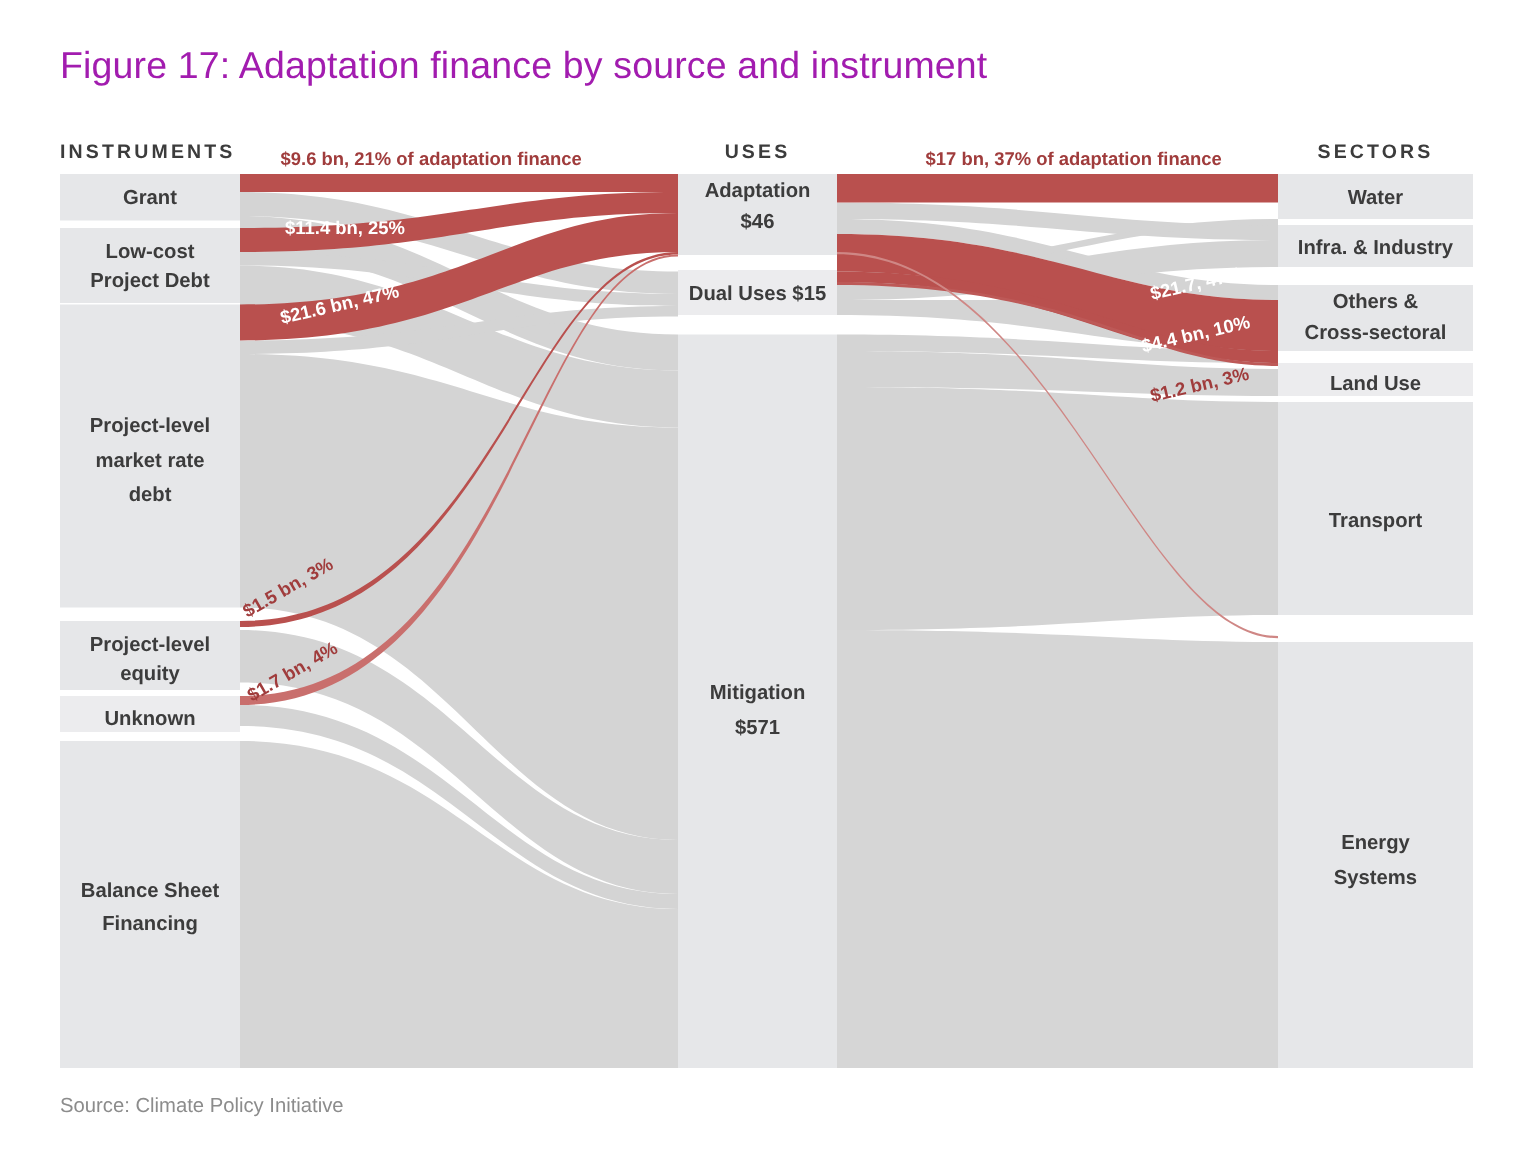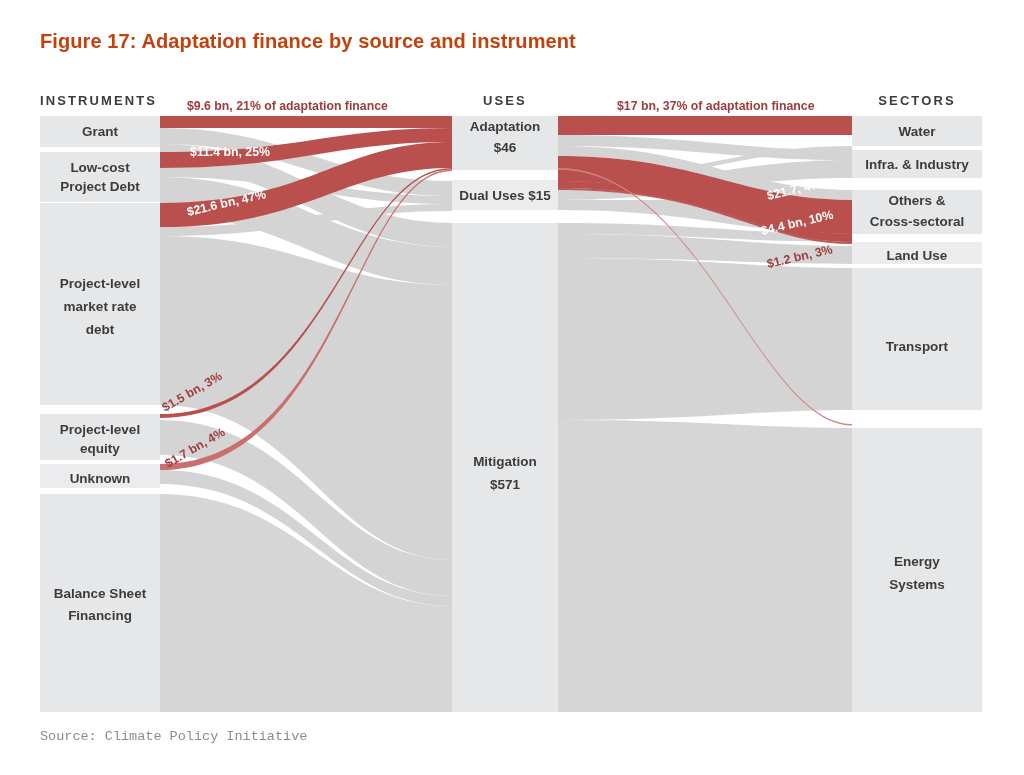--- a/index.html
+++ b/index.html
@@ -3,25 +3,25 @@
 <meta charset="utf-8">
 <style>
   html,body{margin:0;padding:0;}
   body{
     width:1024px;height:775px;background:#ffffff;
     font-family:"Liberation Sans", sans-serif;
     color:#3b3b3b;overflow:hidden;position:relative;
   }
   #figure-title{
     position:absolute;left:40px;top:30px;
-    font-size:20px;font-weight:bold;color:#c2410c;letter-spacing:0.1px;
+    font-size:25px;font-weight:normal;color:#a21caf;letter-spacing:0.1px;
   }
   #source-note{
     position:absolute;left:40px;top:729px;
-    font-size:13.5px;color:#8c8c8c;font-weight:normal;font-family:Liberation Mono, monospace;
+    font-size:13.5px;color:#8c8c8c;font-weight:normal;
   }
   #sankey-wrap{position:absolute;left:0;top:0;width:1024px;height:617px;}
   svg{display:block;}
   .col-header{
     font-family:"Liberation Sans", sans-serif;
     font-size:13px;font-weight:bold;fill:#3c3c3c;letter-spacing:2.1px;
   }
   .node-label{
     font-family:"Liberation Sans", sans-serif;
     font-size:13.5px;font-weight:bold;fill:#3c3c3c;

